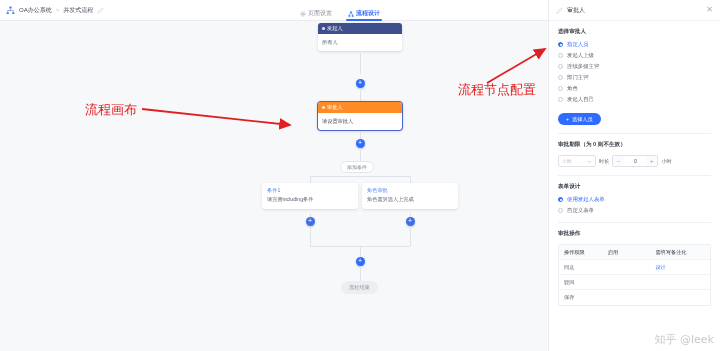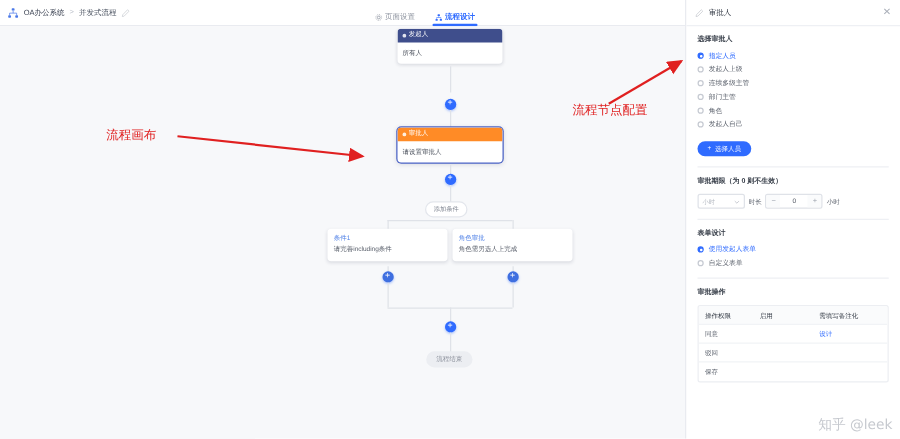--- a/index.html
+++ b/index.html
@@ -81,21 +81,21 @@
     position: absolute; padding: 2px 6px; background: #fff;
     border: 1px solid #e3e6ec; border-radius: 8px;
     font-size: 5px; color: #7d838f; white-space: nowrap;
   }
   .endpill {
     position: absolute; padding: 3px 8px; background: #eceef2;
     border-radius: 8px; font-size: 5.2px; color: #8b909b; white-space: nowrap;
   }
 
   
-  .anno { position: absolute; font-size: 10px; color: #e02020; white-space: nowrap; }
+  .anno { position: absolute; font-size: 13px; color: #e02020; white-space: nowrap; }
   .arrow-svg { position: absolute; pointer-events: none; }
 
   
   .panel {
     position: absolute; top: 0; right: 0; width: 172px; height: 351px;
     background: #fff; border-left: 1px solid #e9ebf0; overflow: hidden;
   }
   .panel-hd {
     height: 21px; display: flex; align-items: center; padding: 0 7px;
     border-bottom: 1px solid #eef0f4; gap: 4px;

